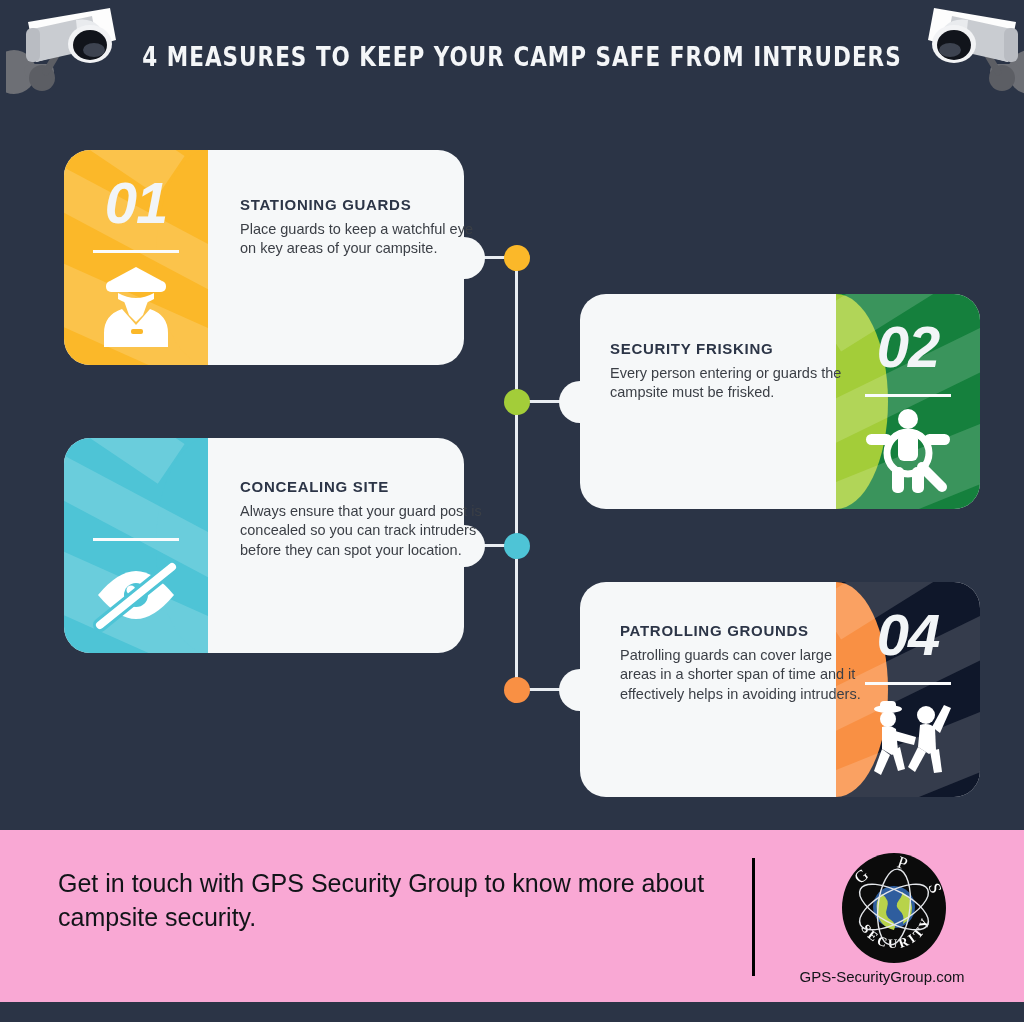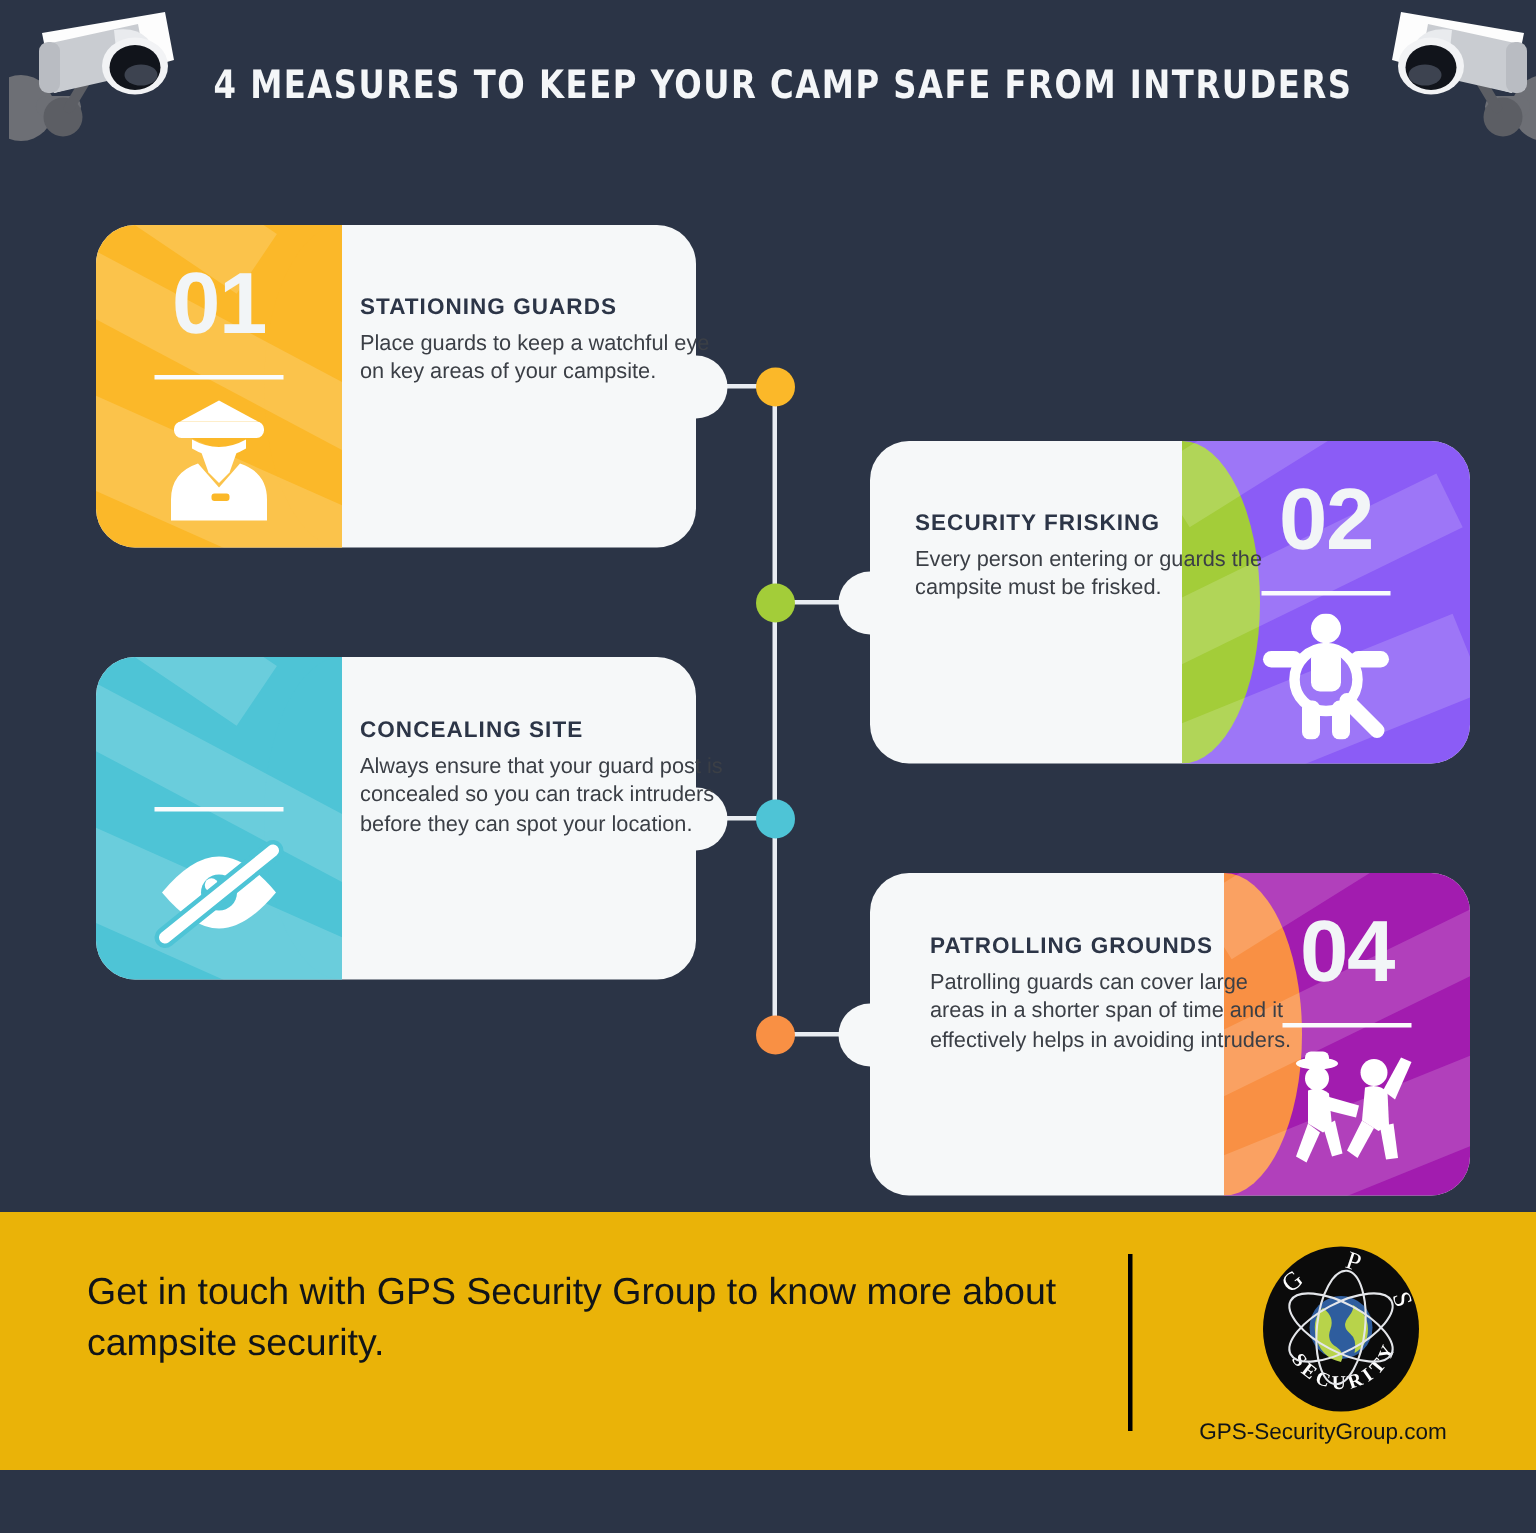--- a/index.html
+++ b/index.html
@@ -27,21 +27,21 @@
   .dot{position:absolute;width:26px;height:26px;border-radius:50%;}
   .stub{position:absolute;height:3px;background:#e9edf2;}
 
   
   .card{position:absolute;height:215px;}
   .card .body{
     position:absolute;top:0;left:0;width:100%;height:100%;
     background:#f6f8f9;border-radius:26px;
   }
   .panel{
-    position:absolute;top:0;width:164px;height:215px;overflow:hidden;
+    position:absolute;top:0;width:144px;height:215px;overflow:hidden;font-style:italic;
   }
   .panel .ray{position:absolute;background:rgba(255,255,255,.16);}
   .num{
     position:absolute;left:0;width:100%;top:24px;text-align:center;
     color:#f2f5f7;font-size:58px;font-weight:700;letter-spacing:-1px;line-height:1;
   }
   .bar{position:absolute;left:50%;transform:translateX(-50%);top:100px;width:86px;height:3px;background:#fafcfd;}
   .glyph{position:absolute;left:50%;transform:translateX(-50%);top:115px;width:88px;height:84px;}
   .txt{position:absolute;top:46px;}
   .h{
@@ -64,21 +64,21 @@
   .card.right-var .panel .cap{
     position:absolute;left:-52px;top:0;width:104px;height:215px;border-radius:50%;
   }
   .card.right-var .txt{left:30px;width:250px;}
   .card.right-var .nub{
     position:absolute;left:-21px;top:50%;transform:translateY(-50%);
     width:42px;height:42px;border-radius:50%;background:#f6f8f9;
   }
 
   
-  .footer{position:absolute;left:0;top:808px;width:1024px;height:172px;background:#eab308;}
+  .footer{position:absolute;left:0;top:830px;width:1024px;height:172px;background:#f9a8d4;}
   .cta{
     position:absolute;left:58px;top:36px;width:660px;
     color:#111418;font-size:25px;line-height:1.36;
   }
   .vdiv{position:absolute;left:752px;top:28px;width:3px;height:118px;background:#000;}
   .logo{position:absolute;left:838px;top:22px;width:112px;height:112px;}
   .url{
     position:absolute;left:762px;top:138px;width:240px;text-align:center;
     color:#111418;font-size:15px;
   }
@@ -165,21 +165,21 @@
     </div>
     <div class="nub"></div>
     <div class="txt">
       <p class="h">STATIONING GUARDS</p>
       <p class="p">Place guards to keep a watchful eye on key areas of your campsite.</p>
     </div>
   </div>
 
   <div class="card right-var" style="left:580px;top:294px;width:400px;">
     <div class="body"></div>
-    <div class="panel" style="background:#8b5cf6;padding-left:28px;">
+    <div class="panel" style="background:#15803d;">
       <div class="cap" style="background:#a3cd39;"></div>
       <div class="ray" style="left:-20px;top:-30px;width:170px;height:46px;transform:rotate(-32deg);"></div>
       <div class="ray" style="left:-40px;top:70px;width:230px;height:40px;transform:rotate(-26deg);"></div>
       <div class="ray" style="left:-50px;top:160px;width:250px;height:56px;transform:rotate(-22deg);"></div>
       <div class="num">02</div>
       <div class="bar"></div>
       <div class="glyph">
         <svg viewBox="0 0 88 84" width="88" height="84">
           <g fill="#ffffff">
             <circle cx="44" cy="10" r="10"></circle>
@@ -223,21 +223,21 @@
     </div>
     <div class="nub"></div>
     <div class="txt" style="top:40px;width:270px;">
       <p class="h">CONCEALING SITE</p>
       <p class="p">Always ensure that your guard post is concealed so you can track intruders before they can spot your location.</p>
     </div>
   </div>
 
   <div class="card right-var" style="left:580px;top:582px;width:400px;">
     <div class="body"></div>
-    <div class="panel" style="background:#a21caf;">
+    <div class="panel" style="background:#0f172a;">
       <div class="cap" style="background:#f99044;"></div>
       <div class="ray" style="left:-20px;top:-30px;width:170px;height:46px;transform:rotate(-32deg);"></div>
       <div class="ray" style="left:-40px;top:70px;width:230px;height:40px;transform:rotate(-26deg);"></div>
       <div class="ray" style="left:-50px;top:160px;width:250px;height:56px;transform:rotate(-22deg);"></div>
       <div class="num">04</div>
       <div class="bar"></div>
       <div class="glyph">
         <svg viewBox="0 0 88 84" width="88" height="84">
           <g fill="#ffffff">
             <ellipse cx="24" cy="12" rx="14" ry="4"></ellipse>

